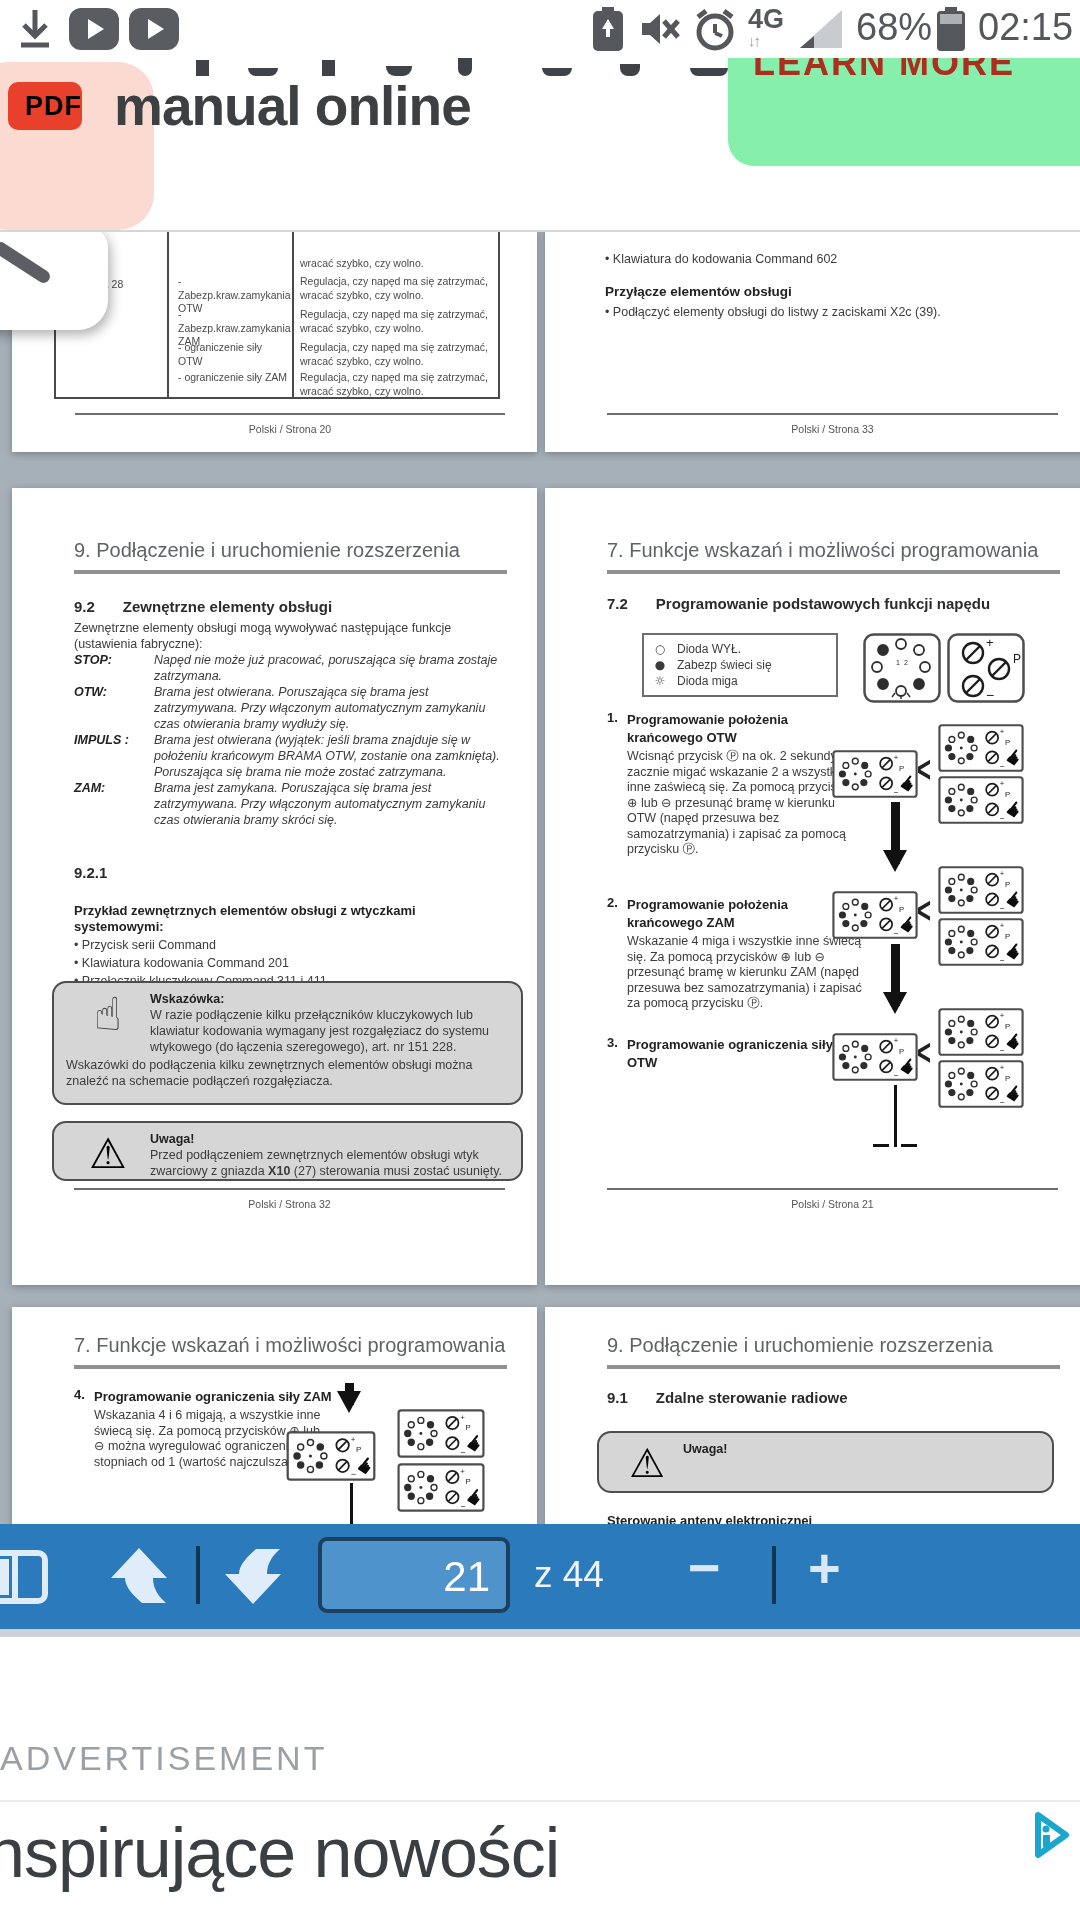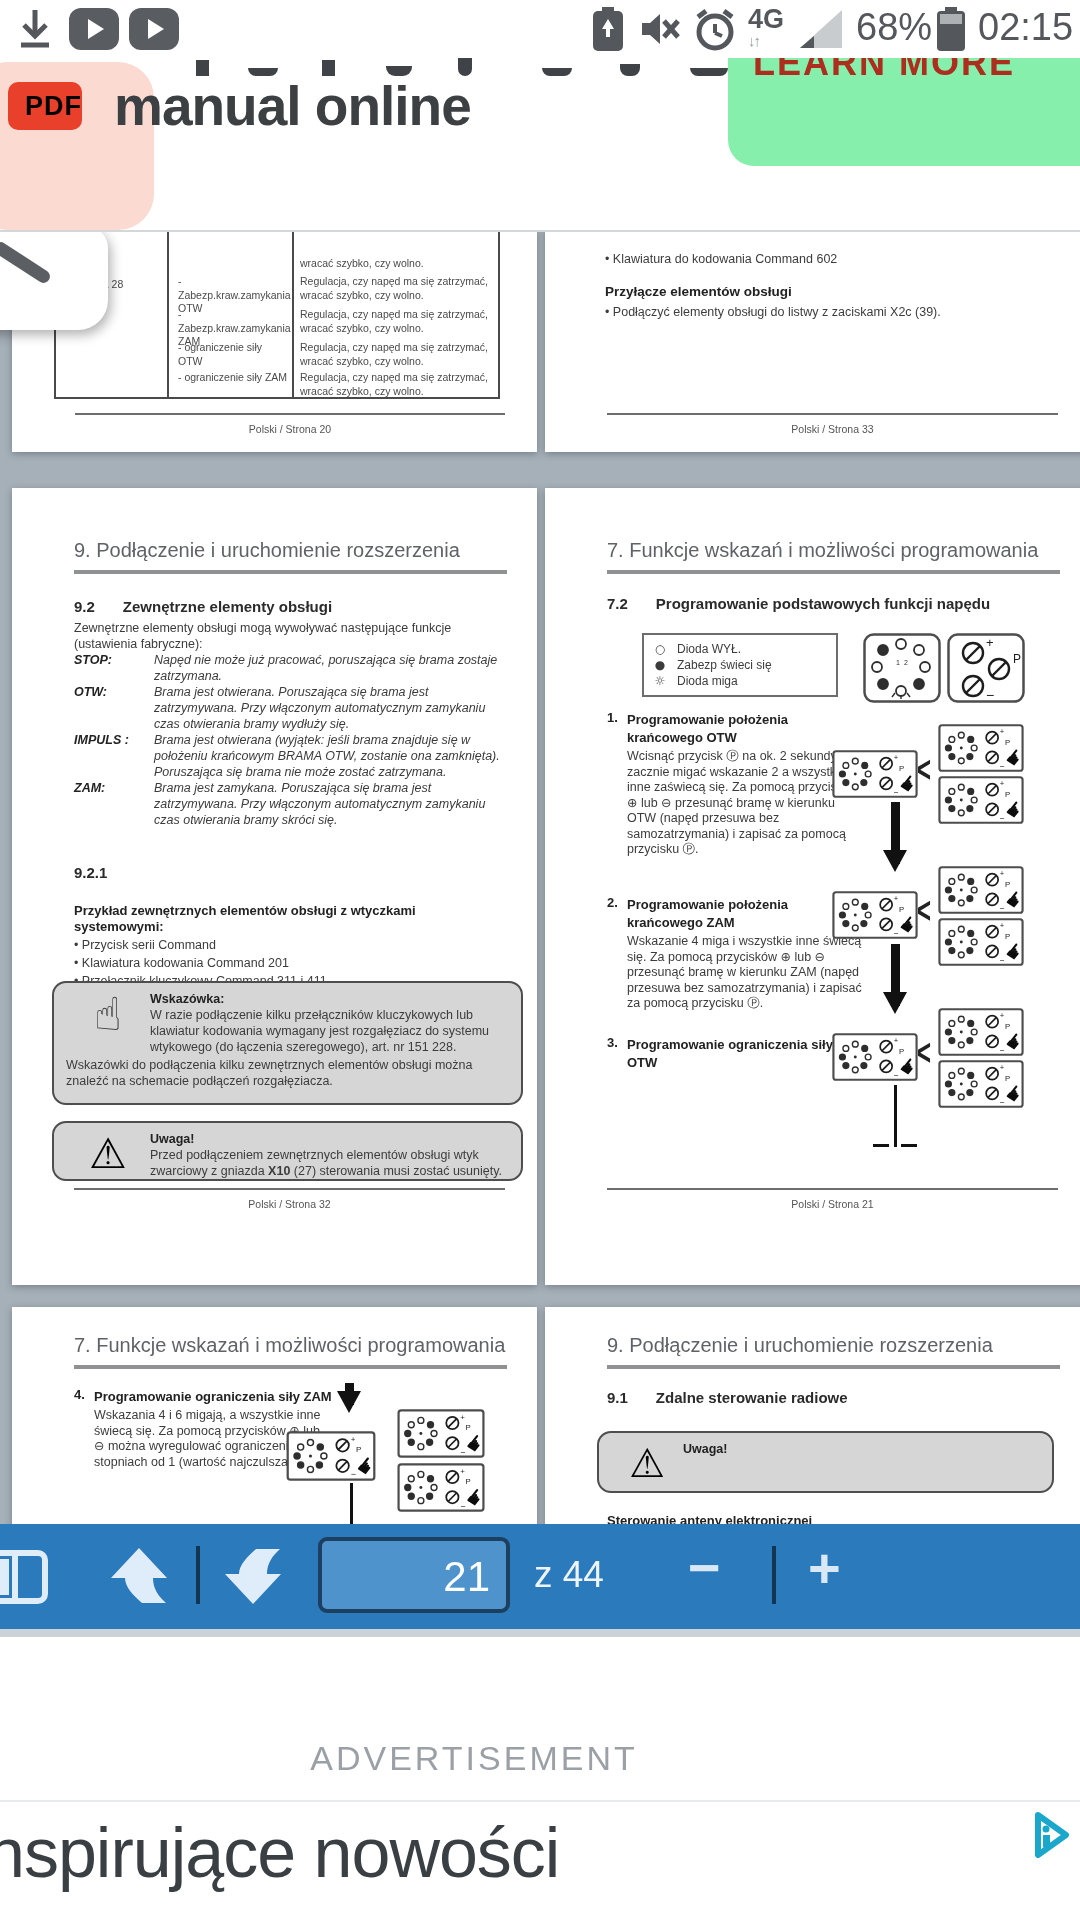--- a/index.html
+++ b/index.html
@@ -91,21 +91,21 @@
   
   .toolbar{position:absolute;left:0;top:1524px;width:1080px;height:105px;background:#2b7abc;border-bottom:8px solid #ccd3d8;z-index:20;}
   .tb-div{position:absolute;width:4px;height:58px;top:22px;background:#123552;}
   .tb-pagebox{position:absolute;left:318px;top:13px;width:192px;height:76px;background:#4e93cc;border:4px solid #1d4060;border-radius:9px;
     color:#fff;font-size:42px;text-align:right;line-height:72px;padding-right:16px;box-sizing:border-box;}
   .tb-of{position:absolute;left:534px;top:30px;font-size:37px;color:#edf4fb;}
   .tb-glyph{position:absolute;font-size:56px;font-weight:bold;color:#d9e8f7;line-height:1;}
 
   
   .ad-bottom{position:absolute;left:0;top:1637px;width:1080px;height:283px;background:#fff;}
-  .ad-label{position:absolute;left:0;top:102px;width:860px;text-align:center;font-size:34px;letter-spacing:3px;color:#9aa0a6;padding-left:44px;}
+  .ad-label{position:absolute;left:0;top:102px;width:860px;text-align:left;font-size:34px;letter-spacing:3px;color:#9aa0a6;}
   .ad-div{position:absolute;left:0;top:163px;width:1080px;height:2px;background:#e8eaed;}
   .ad-headline{position:absolute;left:-14px;top:176px;font-size:70px;font-weight:500;color:#3a3f44;letter-spacing:-1px;}
 </style>
 </head>
 <body>
 
 <svg width="0" height="0" style="position:absolute">
   <defs>
     <g id="ctrl-panel">
       <rect x="1.5" y="1.5" width="97" height="53" rx="3" fill="#fff" stroke="#4d4d4d" stroke-width="2.5"></rect>

